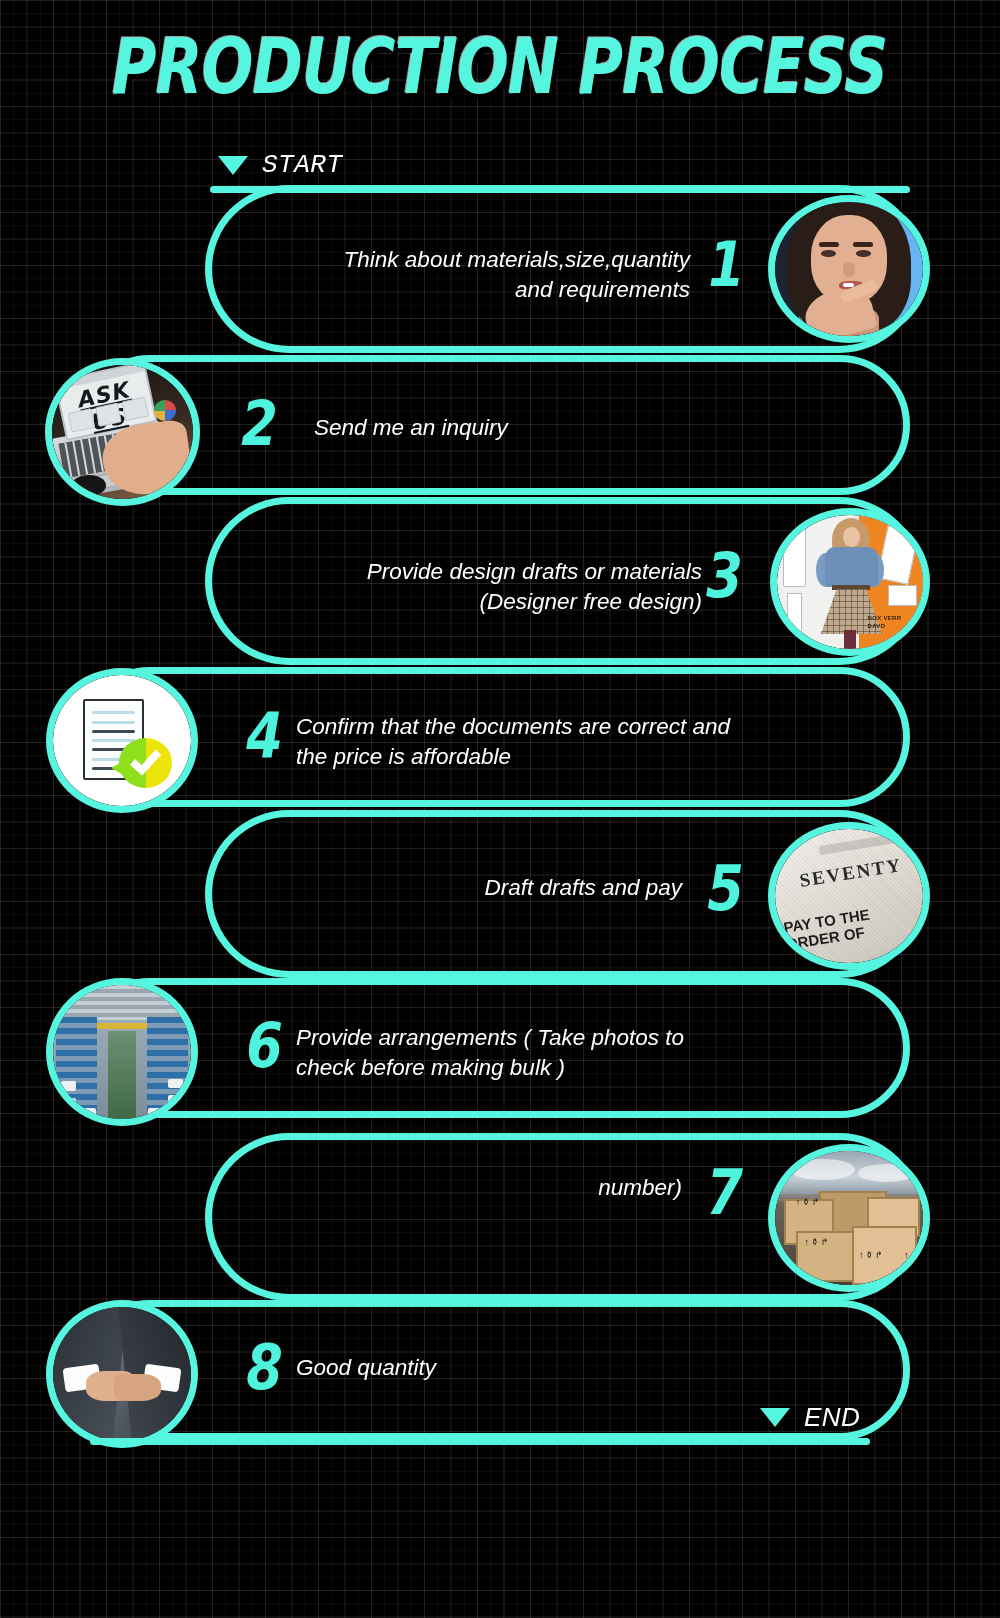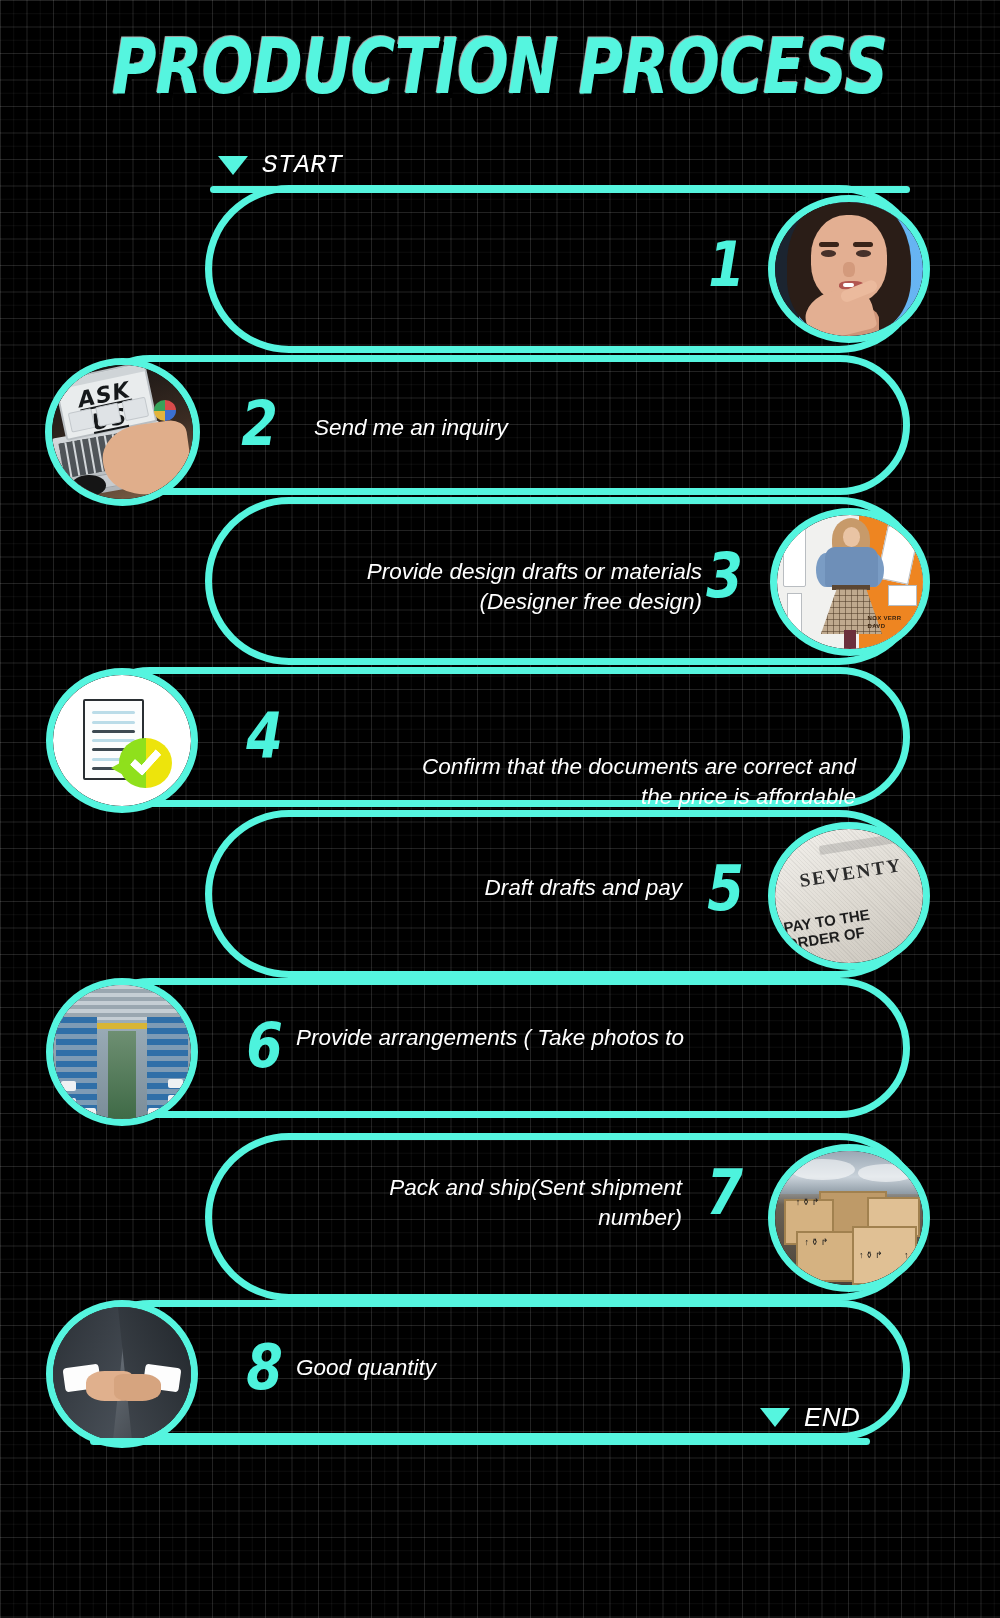--- a/index.html
+++ b/index.html
@@ -303,20 +303,22 @@
 
   <div class="marker" id="marker-start">
     <span class="tri"></span>
     <span class="mtext">START</span>
   </div>
   <div class="rail" id="rail-start"></div>
 
   <div class="step">
     <div class="pill" style="left:205px; top:185px; width:718px; height:168px;"></div>
     <div class="desc right" style="left:250px; top:245px; width:440px;">
+      <div>Think about materials,size,quantity</div>
+      <div>and requirements</div>
     </div>
     <div class="num" style="left:705px; top:234px;">1</div>
     <div class="photo" style="left:768px; top:195px; width:162px; height:148px;">
       <div class="inner ph-woman">
         <span class="hair"></span>
           <span class="face"></span>
         <span class="brow l"></span>
           <span class="brow r"></span>
         <span class="eye l"></span>
           <span class="eye r"></span>
@@ -394,21 +396,21 @@
           <span class="ln b" style="top:62%"></span>
           <span class="ln" style="top:74%"></span>
           <span class="ln b" style="top:86%"></span>
         </span>
         <span class="badge">
             <span class="tick"></span>
           </span>
       </div>
     </div>
     <div class="num" style="left:243px; top:705px;">4</div>
-    <div class="desc left" style="left:296px; top:752px; width:560px;text-align:right;">
+    <div class="desc left" style="left:296px; top:712px; width:560px;">
       <div>Confirm that the documents are correct and</div>
       <div>the price is affordable</div>
     </div>
   </div>
 
   <div class="step">
     <div class="pill" style="left:205px; top:810px; width:718px; height:168px;"></div>
     <div class="desc right" style="left:300px; top:873px; width:382px;">Draft drafts and pay</div>
     <div class="num" style="left:704px; top:858px;">5</div>
     <div class="photo" style="left:768px; top:822px; width:162px; height:148px;">
@@ -433,27 +435,27 @@
         <span class="car" style="left:6%;  top:84%"></span>
         <span class="car" style="right:6%; top:70%"></span>
         <span class="car" style="right:6%; top:82%"></span>
         <span class="car" style="left:20%; top:92%"></span>
         <span class="car" style="right:20%;top:92%"></span>
       </div>
     </div>
     <div class="num" style="left:243px; top:1015px;">6</div>
     <div class="desc left" style="left:296px; top:1023px; width:520px;">
       <div>Provide arrangements ( Take photos to</div>
+      <div>check before making bulk )</div>
     </div>
   </div>
 
   <div class="step">
     <div class="pill" style="left:205px; top:1133px; width:718px; height:168px;"></div>
     <div class="desc right" style="left:300px; top:1173px; width:382px;">
-      <div>Pack and ship(Sent shipment</div>
       <div>number)</div>
     </div>
     <div class="num" style="left:703px; top:1162px;">7</div>
     <div class="photo" style="left:768px; top:1144px; width:162px; height:148px;">
       <div class="inner ph-crate">
         <span class="sky"></span>
         <span class="cloud" style="left:10%; top:6%;  width:44%; height:16%;"></span>
         <span class="cloud" style="right:6%; top:10%; width:38%; height:13%;"></span>
         <span class="bx dark" style="left:30%; top:30%; width:46%; height:34%;"></span>
         <span class="bx" style="left:6%;  top:36%; width:34%; height:34%;"></span>

